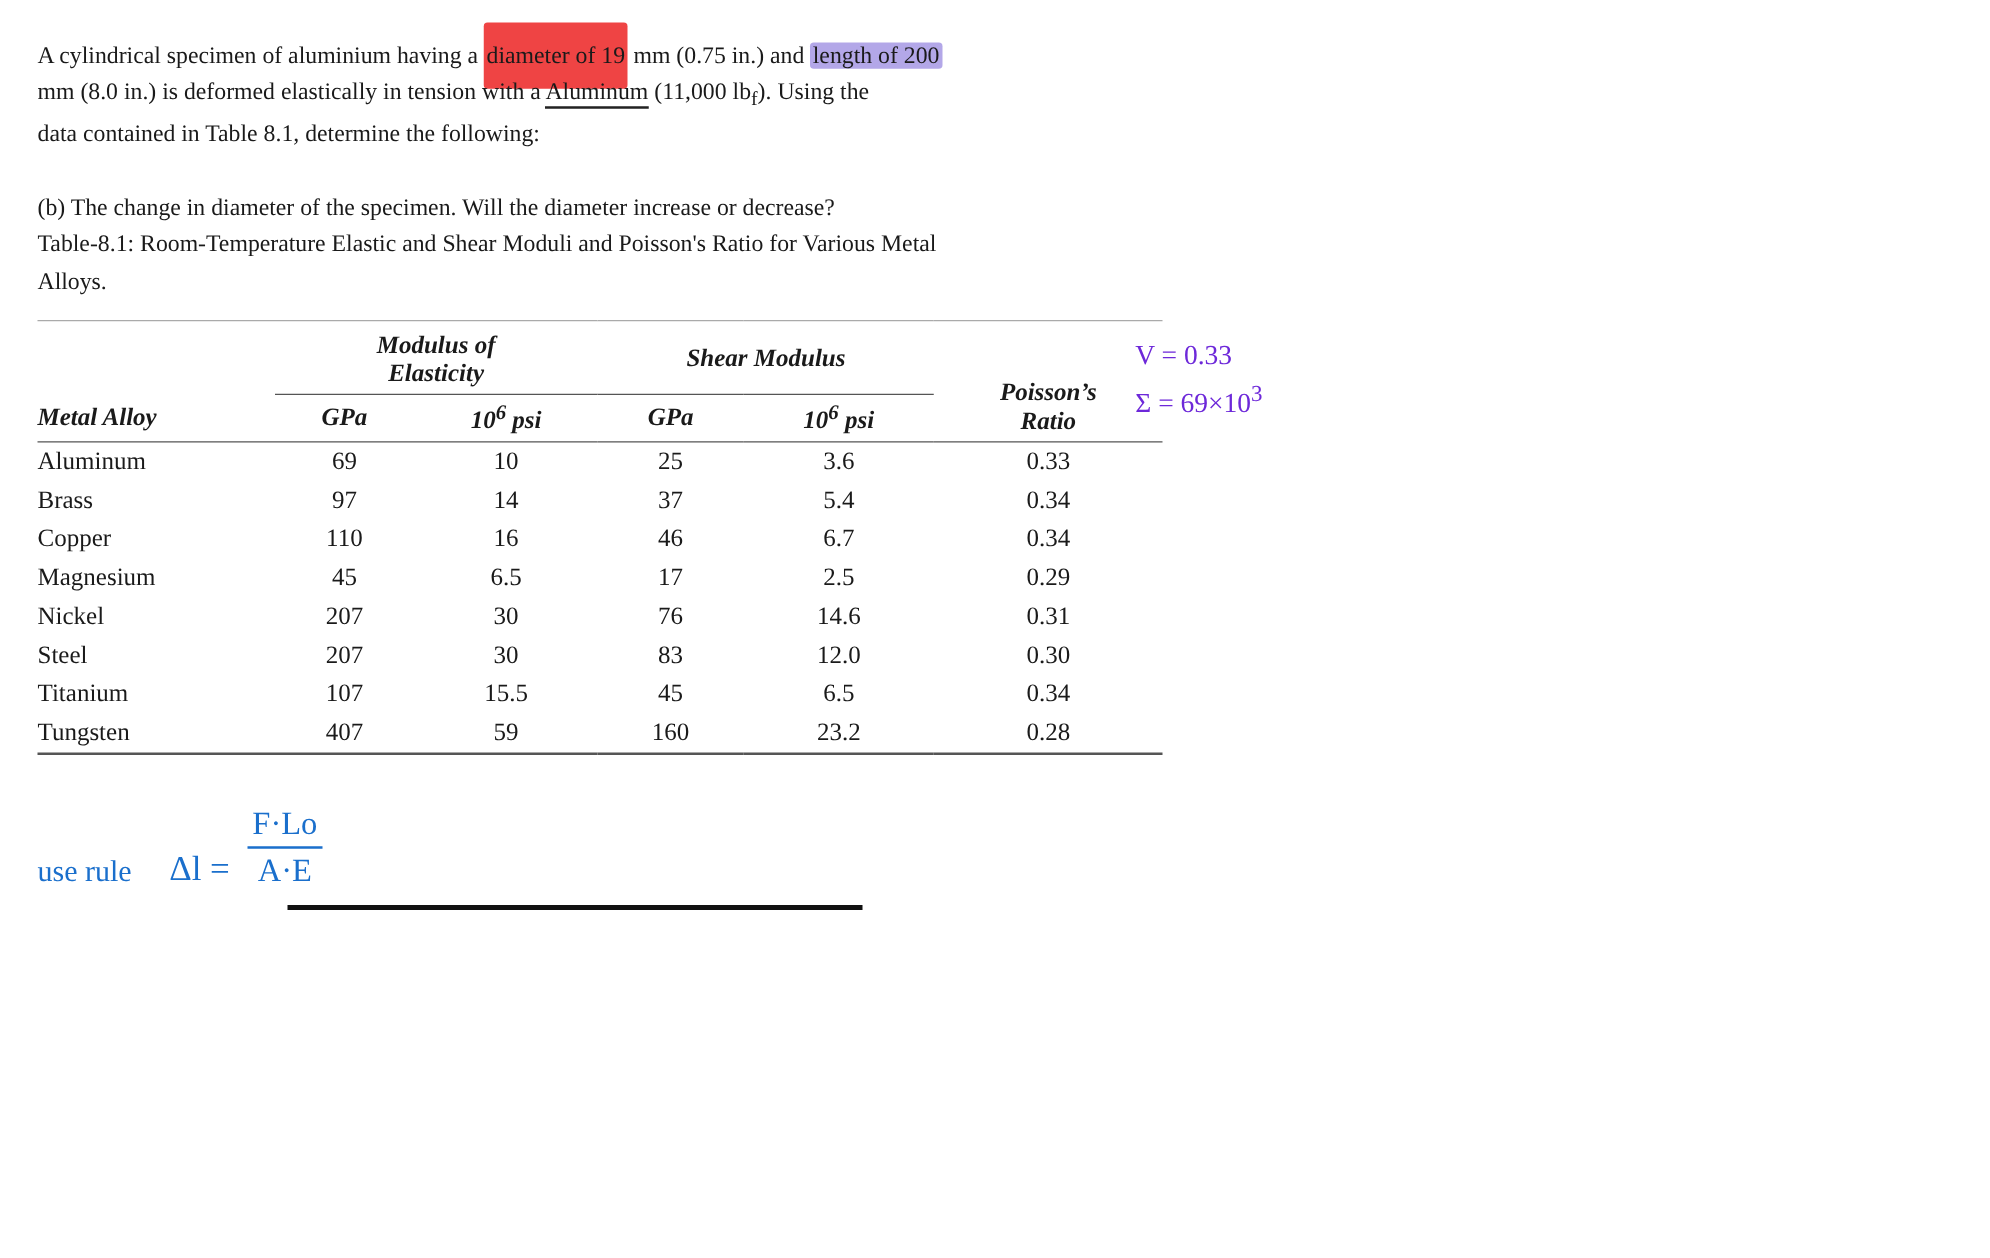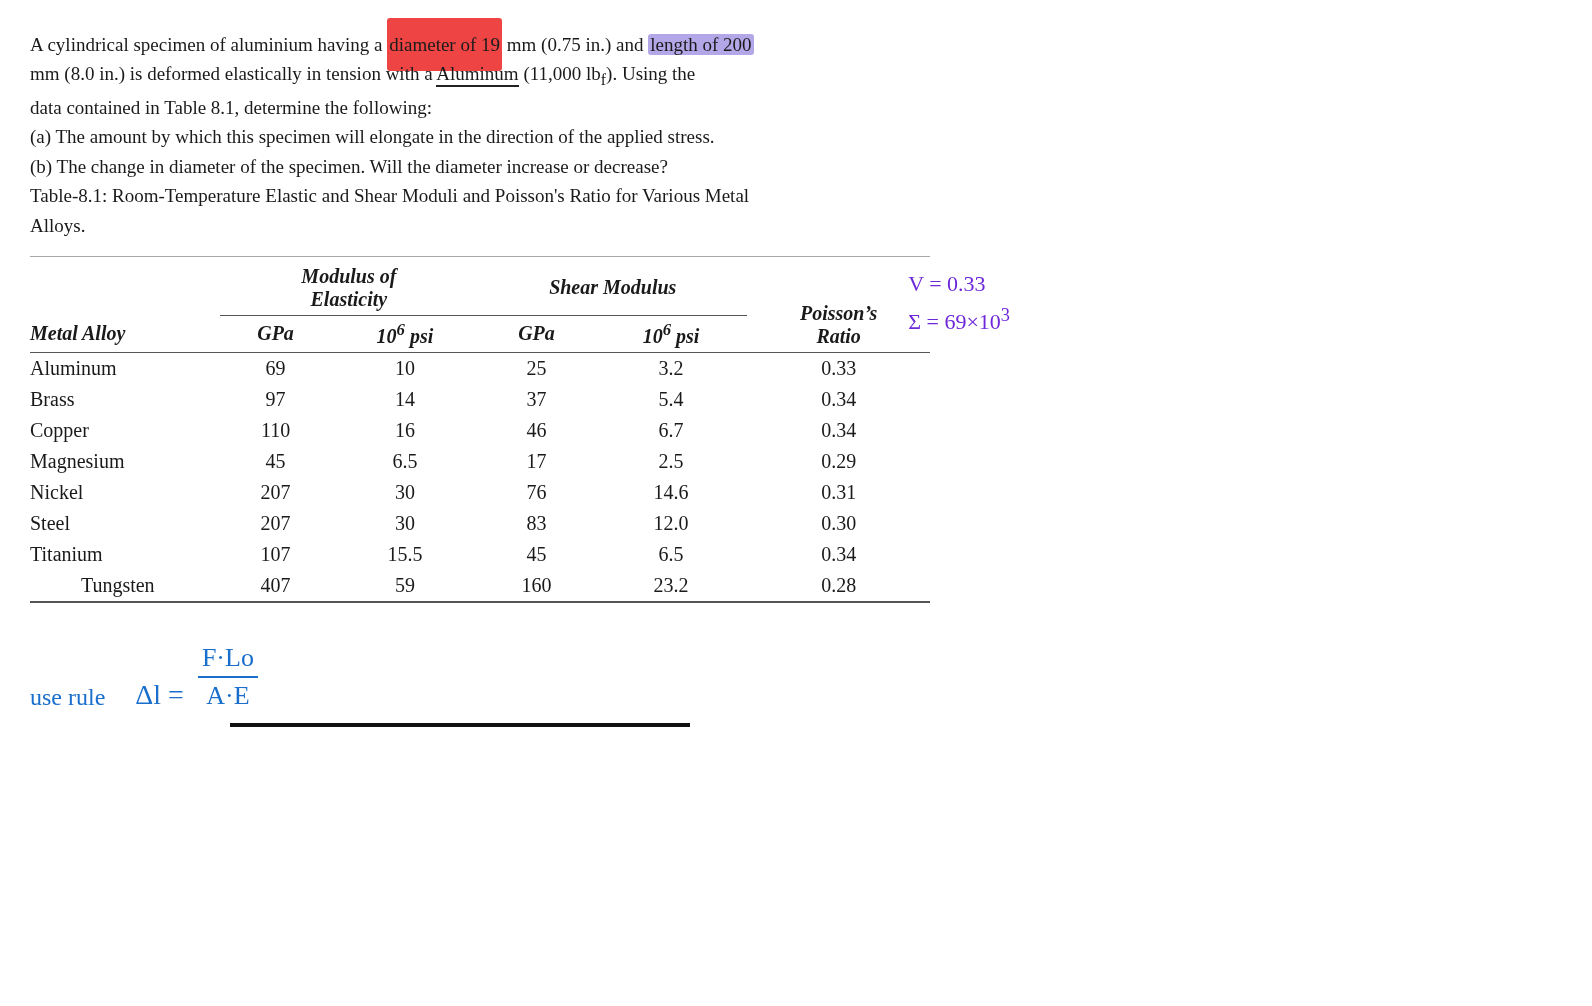--- a/index.html
+++ b/index.html
@@ -147,21 +147,21 @@
     }
   </style>
 </head>
 <body>
 
 <div>
   <div class="problem-text">
     <span> A cylindrical specimen of aluminium having a </span><span class="highlight-purple">diameter of 19</span><span> mm (0.75 in.) and </span><span class="highlight-purple2">length of 200</span><br>
     <span>mm (8.0 in.) is deformed elastically in tension with a </span><span class="underline-force">Aluminum</span><span> (11,000 lb<sub>f</sub>). Using the</span><br>
     <span>data contained in Table 8.1, determine the following:</span><br>
-    <span>(a) The amount by which this specimen will elongate in the direction of the applied stress.</span><br>
+    <br>
     <span>(b) The change in diameter of the specimen. Will the diameter increase or decrease?</span><br>
     <span>Table-8.1: Room-Temperature Elastic and Shear Moduli and Poisson's Ratio for Various Metal</span><br>
     <span>Alloys.</span>
   </div>
 </div>
 
 <div class="table-section">
 
   <div class="handwritten-right">
     <div>V = 0.33</div>
@@ -193,21 +193,21 @@
         <th>GPa</th>
         <th>10<sup>6</sup> psi</th>
       </tr>
     </thead>
     <tbody id="table-body">
     <tr class="data-row">
           <td style="text-align: left;">Aluminum</td>
           <td>69</td>
           <td>10</td>
           <td>25</td>
-          <td>3.2</td>
+          <td>3.6</td>
           <td>0.33</td>
         </tr>
         <tr class="data-row">
           <td style="text-align: left;">Brass</td>
           <td>97</td>
           <td>14</td>
           <td>37</td>
           <td>5.4</td>
           <td>0.34</td>
         </tr>
@@ -245,21 +245,21 @@
         </tr>
         <tr class="data-row">
           <td style="text-align: left;">Titanium</td>
           <td>107</td>
           <td>15.5</td>
           <td>45</td>
           <td>6.5</td>
           <td>0.34</td>
         </tr>
         <tr class="data-row bottom-border">
-          <td style="text-align: center;">Tungsten</td>
+          <td style="text-align: left;">Tungsten</td>
           <td>407</td>
           <td>59</td>
           <td>160</td>
           <td>23.2</td>
           <td>0.28</td>
         </tr>
       </tbody>
   </table>
 </div>
 

